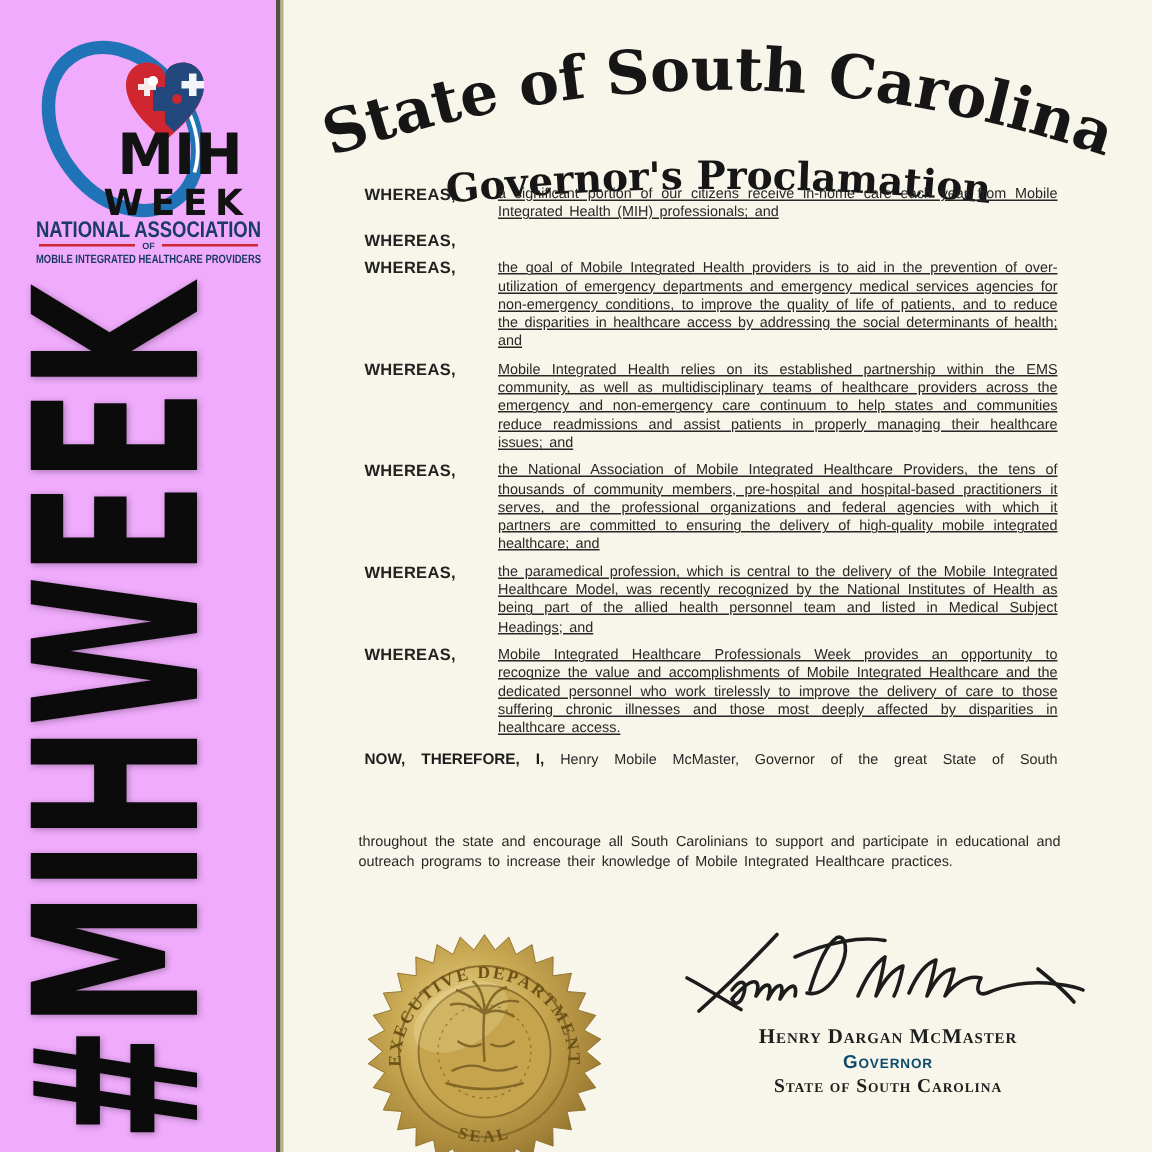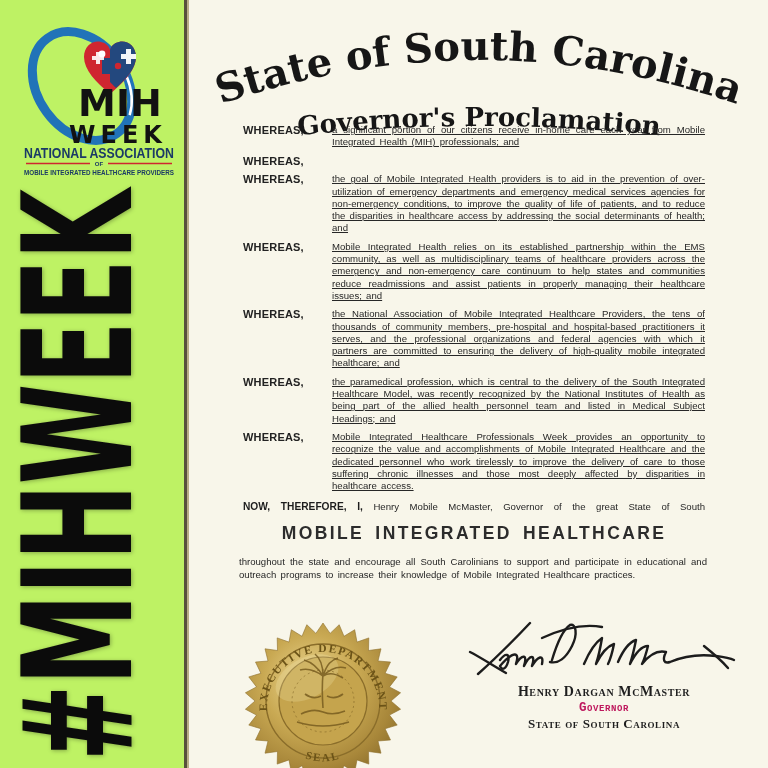--- a/index.html
+++ b/index.html
@@ -2,21 +2,21 @@
 <html><head>
 <meta charset="utf-8">
 <style>
   * { margin:0; padding:0; box-sizing:border-box; }
   html,body { width:768px; height:768px; }
   body { font-family:"Liberation Sans", sans-serif; background:#ffffff; position:relative; overflow:hidden; }
 
   .canvas { position:absolute; inset:0; width:768px; height:768px; background:#ffffff; }
 
   
-  .left-rail { position:absolute; left:0; top:0; width:184px; height:768px; background:#bef264; }
+  .left-rail { position:absolute; left:0; top:0; width:184px; height:768px; background:#f0abfc; }
   .logo-svg { position:absolute; left:18px; top:12px; width:160px; height:168px; }
   .hashtag-svg { position:absolute; left:0px; top:178px; width:156px; height:590px;
                  filter: drop-shadow(1px 1px 2px rgba(0,0,0,0.30)); }
 
   
   .paper { position:absolute; left:184px; top:0; width:584px; height:768px;
            background:#f8f6ea; border-left:3px solid #57503c; overflow:hidden; }
   .paper::before { content:""; position:absolute; left:0; top:0; bottom:0; width:2px; background:#b9af86; }
 
   .titles-svg { position:absolute; left:0; top:12px; width:584px; height:138px; }
@@ -33,26 +33,26 @@
   .therefore-line2 { font-size:9.6px; color:#272727; text-align:center; margin-top:2.5px; word-spacing:1.2px; }
 
   .proc-title { margin-top:11px; padding:0 66px 0 56px; text-align:center;
                 font-size:17.5px; font-weight:bold; letter-spacing:2.4px;
                 line-height:21.5px; color:#2c2c2c; word-spacing:4px; }
 
   .closing { margin-top:12px; padding:0 64px 0 52px; font-size:9.6px; line-height:12.4px;
              color:#272727; text-align:justify; word-spacing:1.6px; }
 
   .seal-svg { position:absolute; left:56px; top:622px; width:160px; height:160px; }
-  .sig-block { position:absolute; left:262px; top:616px; width:310px; text-align:center; }
+  .sig-block { position:absolute; left:250px; top:616px; width:310px; text-align:center; }
   .signature-svg { width:280px; height:64px; display:block; margin:0 auto; }
   .sig-name { font-family:"Liberation Serif", serif; font-variant:small-caps; font-weight:bold;
               font-size:14px; color:#1e1e1e; letter-spacing:0.6px; margin-top:4px; }
-  .sig-title { font-family:Liberation Mono, monospace; font-variant:small-caps; font-weight:bold;
-               font-size:12.5px; color:#be185d; letter-spacing:0.6px; margin-top:1px; }
+  .sig-title { font-family:Liberation Sans, sans-serif; font-variant:small-caps; font-weight:bold;
+               font-size:12.5px; color:#0c4a6e; letter-spacing:0.6px; margin-top:1px; }
   .sig-state { font-family:"Liberation Serif", serif; font-variant:small-caps; font-weight:bold;
                font-size:13px; color:#1e1e1e; letter-spacing:0.6px; margin-top:1px; }
 
   svg text { user-select:none; }
 </style>
 </head>
 <body>
 
 <div class="canvas">
 
@@ -122,33 +122,33 @@
       <div class="clause">
         <span class="clause-label">WHEREAS,</span>
         <p class="clause-text">Mobile Integrated Health relies on its established partnership within the EMS community, as well as multidisciplinary teams of healthcare providers across the emergency and non-emergency care continuum to help states and communities reduce readmissions and assist patients in properly managing their healthcare issues; and</p>
       </div>
       <div class="clause">
         <span class="clause-label">WHEREAS,</span>
         <p class="clause-text">the National Association of Mobile Integrated Healthcare Providers, the tens of thousands of community members, pre-hospital and hospital-based practitioners it serves, and the professional organizations and federal agencies with which it partners are committed to ensuring the delivery of high-quality mobile integrated healthcare; and</p>
       </div>
       <div class="clause">
         <span class="clause-label">WHEREAS,</span>
-        <p class="clause-text">the paramedical profession, which is central to the delivery of the South Integrated Healthcare Model, was recently recognized by the National Institutes of Health as being part of the allied health personnel team and listed in Medical Subject Headings; and</p>
+        <p class="clause-text">the paramedical profession, which is central to the delivery of the Mobile Integrated Healthcare Model, was recently recognized by the National Institutes of Health as being part of the allied health personnel team and listed in Medical Subject Headings; and</p>
       </div>
       <div class="clause">
         <span class="clause-label">WHEREAS,</span>
         <p class="clause-text">Mobile Integrated Healthcare Professionals Week provides an opportunity to recognize the value and accomplishments of Mobile Integrated Healthcare and the dedicated personnel who work tirelessly to improve the delivery of care to those suffering chronic illnesses and those most deeply affected by disparities in healthcare access.</p>
       </div>
 
       <div class="therefore">
         <div class="therefore-line1"><span class="therefore-lead">NOW, THEREFORE, I,</span><span> Henry Mobile McMaster, Governor of the great State of South</span></div>
       </div>
 
       <h2 class="proc-title">
-        <span>MOBILE INTEGRATED HEALTHCARE</span><br>
+        <br>
       </h2>
 
       <p class="closing">throughout the state and encourage all South Carolinians to support and participate in educational and outreach programs to increase their knowledge of Mobile Integrated Healthcare practices.</p>
     </section>
 
     <svg class="seal-svg" viewBox="0 0 160 160">
       <defs>
         <radialGradient id="goldGrad" cx="42%" cy="38%" r="68%">
           <stop offset="0%" stop-color="#eeda97"></stop>
           <stop offset="45%" stop-color="#c9a953"></stop>

